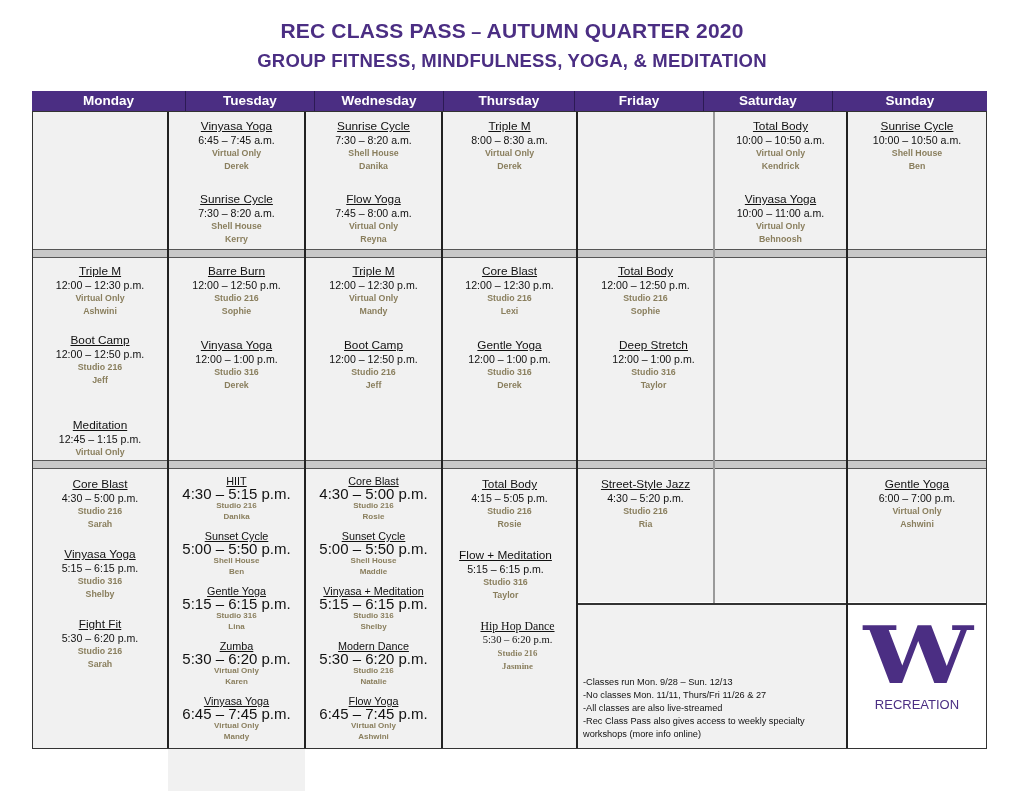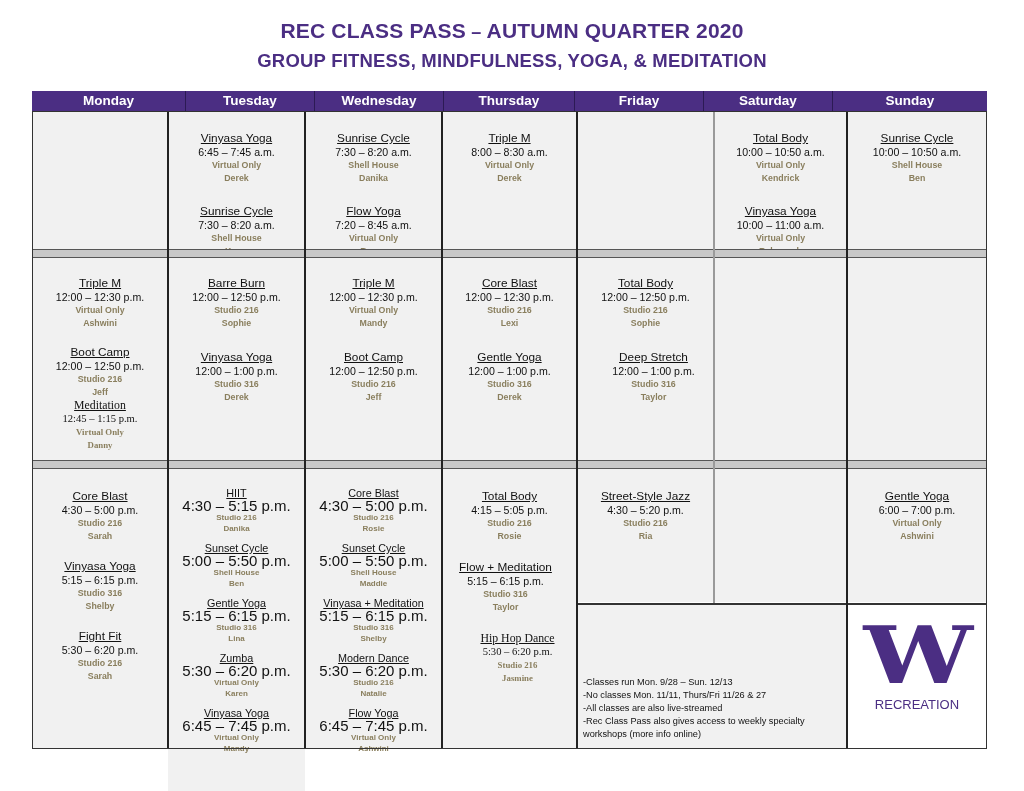--- a/index.html
+++ b/index.html
@@ -9,21 +9,21 @@
   .t1 .dash { font-size:18px; }
   .t2 { top:50px; font-size:18.5px; letter-spacing:0.2px; }
   .header { position:absolute; top:91px; left:32px; width:955px; height:20px; background:#4b2e83; }
   .hcell { position:absolute; top:0; height:20px; line-height:20px; text-align:center; color:#fff; font-weight:bold; font-size:13.5px; box-sizing:border-box; border-right:1px solid #2c1a55; }
   .grid { position:absolute; left:32px; top:111px; width:955px; height:638px; }
   .col { position:absolute; top:0; height:638px; box-sizing:border-box; }
   .cell { position:absolute; left:0; right:0; background:#f1f1f1; box-sizing:border-box; text-align:center; }
   .band { position:absolute; left:0; right:0; height:9px; background:#c8c8c8; border-top:1px solid #555; border-bottom:1px solid #555; box-sizing:border-box; }
   .vline { position:absolute; top:0; width:2px; background:#222; }
   .vline.light { background:#9a9a9a; width:2px; }
-  .cls { margin:12px auto; }
+  .cls { margin:0 auto; }
   .cls .name { font-size:11.8px; color:#111; text-decoration:underline; line-height:14px; }
   .cls .time { font-size:10.6px; color:#111; line-height:14px; }
   .cls .loc, .cls .inst { font-size:8.8px; color:#8a7f5e; font-weight:bold; line-height:12.5px; }
   .cls.sm .name { font-size:10.8px; line-height:13px; }
   .cls.sm .time { font-size:15px; line-height:12px; }
   .cls.sm .loc, .cls.sm .inst { font-size:8px; line-height:11px; }
   .notes { position:absolute; left:6px; bottom:8px; text-align:left; font-size:9.2px; line-height:13px; color:#111; }
   .logo { position:absolute; background:#fff; text-align:center; }
   .logo .w { font-family:"DejaVu Serif", serif; font-weight:bold; color:#4b2e83; font-size:78px; line-height:70px; margin-top:16px; transform:scaleX(1.25); letter-spacing:-2px; }
   .logo .rec { font-family:"Liberation Sans", sans-serif; color:#4b2e83; font-size:13px; margin-top:6px; letter-spacing:0px; }
@@ -57,21 +57,21 @@
           <div class="time">12:00 – 12:30 p.m.</div>
           <div class="loc">Virtual Only</div>
           <div class="inst">Ashwini</div>
         </div>
         <div class="cls" style="position: absolute; left: 0px; right: 0px; top: 75px;">
           <div class="name">Boot Camp</div>
           <div class="time">12:00 – 12:50 p.m.</div>
           <div class="loc">Studio 216</div>
           <div class="inst">Jeff</div>
         </div>
-        <div class="cls" style="position: absolute; left: 0px; right: 0px; top: 128px; font-family: Liberation Serif, serif;">
+        <div class="cls" style="position: absolute; left: 0px; right: 0px; top: 160px;">
           <div class="name">Meditation</div>
           <div class="time">12:45 – 1:15 p.m.</div>
           <div class="loc">Virtual Only</div>
           <div class="inst">Danny</div>
         </div>
       </div>
       <div class="cell" style="top: 358px; height: 280px;">
         <div class="cls" style="position: absolute; left: 0px; right: 0px; top: 8px;">
           <div class="name">Core Blast</div>
           <div class="time">4:30 – 5:00 p.m.</div>
@@ -161,21 +161,21 @@
   <div class="col" id="col-wed" style="left:273px;width:137px;">
       <div class="cell" style="top: 0px; height: 138px;">
         <div class="cls" style="position: absolute; left: 0px; right: 0px; top: 8px;">
           <div class="name">Sunrise Cycle</div>
           <div class="time">7:30 – 8:20 a.m.</div>
           <div class="loc">Shell House</div>
           <div class="inst">Danika</div>
         </div>
         <div class="cls" style="position: absolute; left: 0px; right: 0px; top: 81px;">
           <div class="name">Flow Yoga</div>
-          <div class="time">7:20 – 8:45 a.m.</div>
+          <div class="time">7:45 – 8:00 a.m.</div>
           <div class="loc">Virtual Only</div>
           <div class="inst">Reyna</div>
         </div>
       </div>
       <div class="cell" style="top: 147px; height: 202px;">
         <div class="cls" style="position: absolute; left: 0px; right: 0px; top: 6px;">
           <div class="name">Triple M</div>
           <div class="time">12:00 – 12:30 p.m.</div>
           <div class="loc">Virtual Only</div>
           <div class="inst">Mandy</div>

